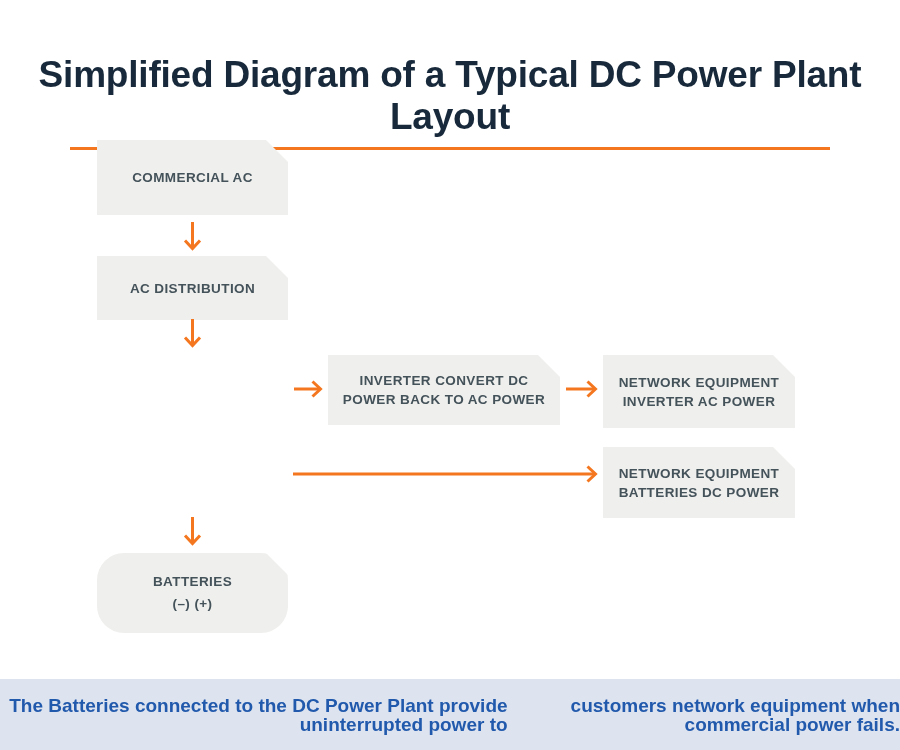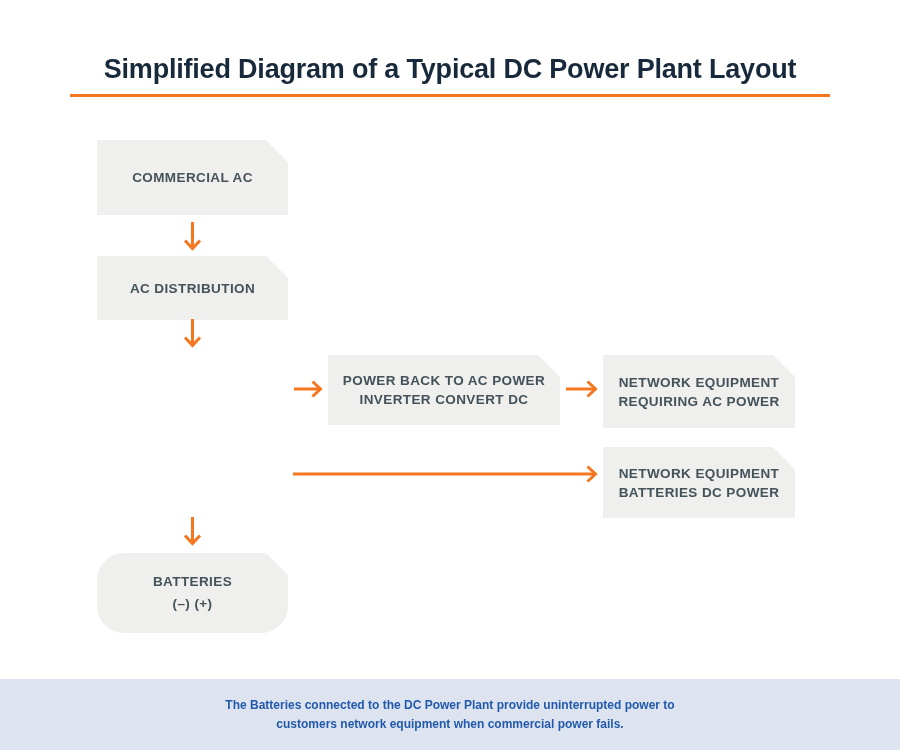--- a/index.html
+++ b/index.html
@@ -9,21 +9,21 @@
     background: #ffffff;
     position: relative;
     overflow: hidden;
   }
   .page { position: absolute; inset: 0; width: 900px; height: 750px; }
 
   
   .header { position: absolute; top: 0; left: 0; width: 900px; text-align: center; }
   .title {
     margin-top: 54px;
-    font-size: 27px;
+    font-size: 37px;
     font-weight: bold;
     letter-spacing: -0.2px;
     color: var(--c-title-text, #17293a);
   }
   .title-rule {
     width: 760px;
     height: 3px;
     margin: 9px auto 0 auto;
     background: var(--c-accent, #f4771f);
   }
@@ -71,26 +71,26 @@
     stroke-linecap: butt;
   }
 
   
   .footer {
     position: absolute;
     left: 0; top: 679px;
     width: 900px; height: 71px;
     background: var(--c-banner-bg, #dee4ef);
     display: flex;
-    flex-direction: column;
+    flex-direction: row;
     align-items: center;
     justify-content: center;
-    text-align: left;
+    text-align: right;
     color: var(--c-banner-text, #2159ac);
-    font-size: 12px;
+    font-size: 19px;
     font-weight: bold;
     line-height: 19px;
   }
 </style>
 </head>
 <body>
 
 <div class="page">
 
   <div class="header">
@@ -103,27 +103,27 @@
     <div class="node" id="box-commercial">
       <span class="line">COMMERCIAL AC</span>
     </div>
 
     <div class="node" id="box-acdist">
       <span class="line">AC DISTRIBUTION</span>
     </div>
 
 
     <div class="node" id="box-inverter">
+      <span class="line">INVERTER CONVERT DC</span>
       <span class="line">POWER BACK TO AC POWER</span>
-      <span class="line">INVERTER CONVERT DC</span>
     </div>
 
     <div class="node" id="box-network-ac">
       <span class="line">NETWORK EQUIPMENT</span>
-      <span class="line">REQUIRING AC POWER</span>
+      <span class="line">INVERTER AC POWER</span>
     </div>
 
     <div class="node" id="box-network-dc">
       <span class="line">NETWORK EQUIPMENT</span>
       <span class="line">BATTERIES DC POWER</span>
     </div>
 
     <div class="node" id="box-batteries">
       <span class="line">BATTERIES</span>
       <span class="line">(–) (+)</span>

